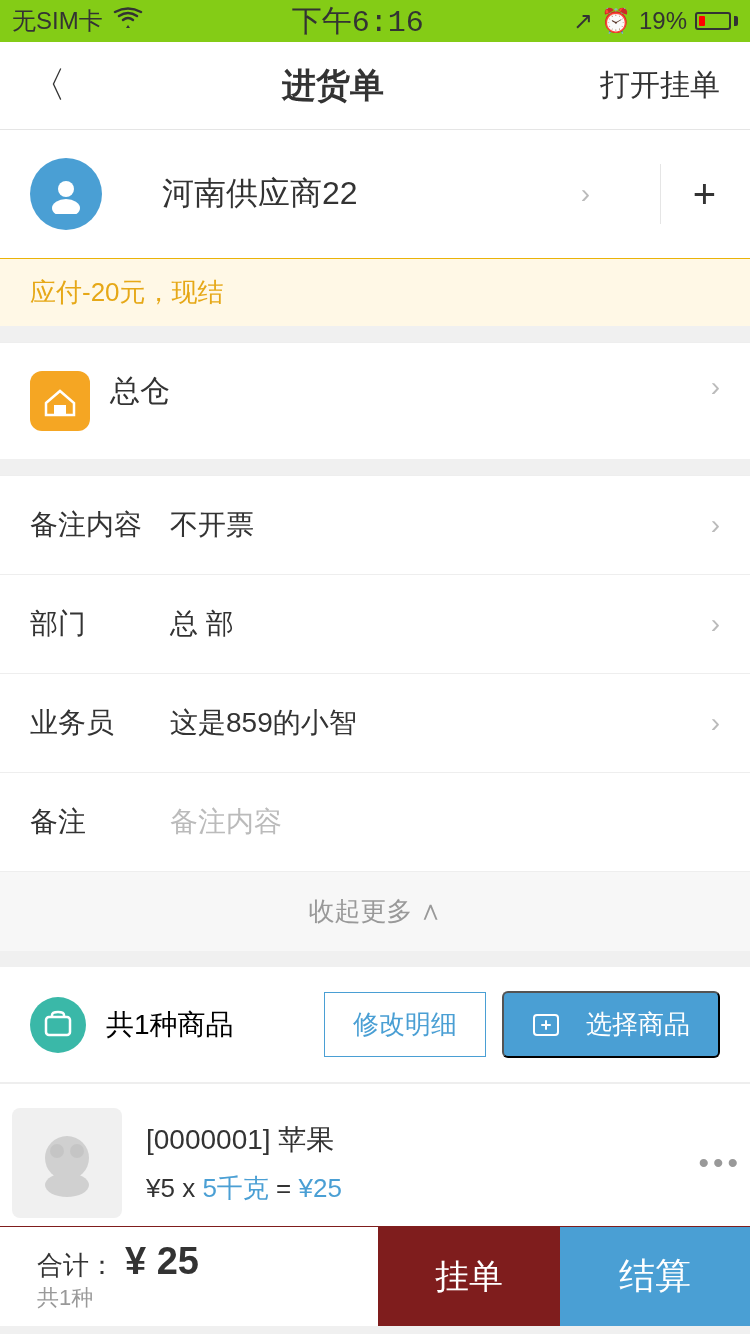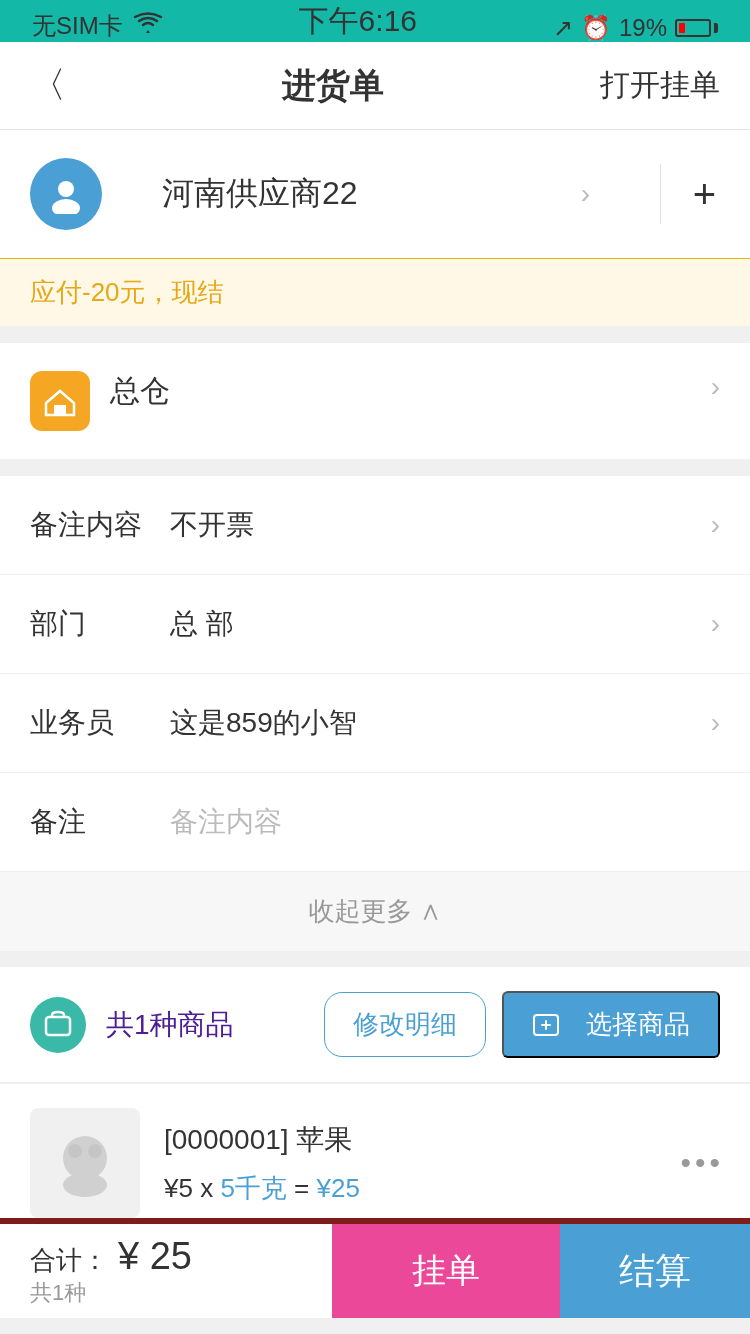--- a/index.html
+++ b/index.html
@@ -9,30 +9,30 @@
       min-height: 1334px;
       font-family: -apple-system, "PingFang SC", "Helvetica Neue", sans-serif;
       background: #f0f0f0;
       font-size: 28px;
       color: #333;
     }
 
     
     .status-bar {
       height: 42px;
-      background: #14b8a6;
-      display: flex;
-      align-items: flex-end;
+      background: #84cc16;
+      display: flex;
+      align-items: center;
       justify-content: space-between;
-      padding: 0 32px;
+      padding: 0 12px;
       font-size: 24px;
       color: #333;
     }
     .status-bar-left { display: flex; align-items: center; gap: 10px; }
-    .status-bar-center { font-size: 30px; font-weight: 500; }
+    .status-bar-center { font-size: 30px; font-weight: 500; font-family: Liberation Mono, monospace; }
     .status-bar-right { display: flex; align-items: center; gap: 8px; font-size: 24px; }
     .battery-icon {
       display: inline-flex; align-items: center; gap: 2px;
     }
     .battery-body {
       width: 36px; height: 18px; border: 2px solid #333; border-radius: 3px;
       position: relative; display: flex; align-items: center; padding: 2px;
     }
     .battery-fill {
       width: 20%; height: 100%; background: #f00; border-radius: 1px;
@@ -144,37 +144,37 @@
       align-items: center;
       padding: 24px 30px;
       background: #fff;
       border-bottom: 1px solid #eee;
     }
     .product-icon {
       width: 56px; height: 56px; border-radius: 50%; background: #3ab8a8;
       display: flex; align-items: center; justify-content: center;
       color: #fff; font-size: 24px; margin-right: 20px;
     }
-    .product-count { flex: 1; font-size: 28px; color: #4c1d95; }
+    .product-count { flex: 1; font-size: 28px; color: #000000; }
     .btn-modify {
       border: 1px solid #4a9fd4; color: #4a9fd4; background: #fff;
-      padding: 14px 28px; border-radius: 18px; font-size: 26px; cursor: pointer;
+      padding: 14px 28px; border-radius: 0; font-size: 26px; cursor: pointer;
       margin-right: 16px;
     }
     .btn-select {
       background: #4a9fd4; color: #fff;
       padding: 14px 28px; border-radius: 6px; font-size: 26px; cursor: pointer;
       display: flex; align-items: center; gap: 26px;
     }
 
     
     .product-item {
       display: flex;
       align-items: center;
-      padding: 24px 30px;
+      padding: 24px 12px;
       background: #fff;
       border-top: 1px solid #eee;
     }
     .product-thumb {
       width: 110px; height: 110px; background: #f0f0f0; border-radius: 8px;
       display: flex; align-items: center; justify-content: center;
       margin-right: 24px; flex-shrink: 0;
     }
     .product-thumb-inner {
       width: 80px; height: 80px; opacity: 0.3;
@@ -186,38 +186,39 @@
     .product-price .qty { color: #4a9fd4; }
     .product-price .total { color: #4a9fd4; }
     .product-more {
       font-size: 30px; color: #999; cursor: pointer;
       display: flex; align-items: center; gap: 4px;
     }
 
     
     .footer {
       position: fixed;
-      bottom: 16px; left: 0; width: 750px;
+      bottom: 8px; left: 0; width: 750px;
       height: 100px;
       display: flex;
       background: #fff;
-      border-top: 6px solid #7f1d1d;
+      border-top: 1px solid #7f1d1d;
+      padding-left: 7px;
     }
     .footer-total {
       flex: 1; display: flex; flex-direction: column;
       justify-content: center; padding: 0 30px;
     }
     .footer-total-row {
       display: flex; align-items: baseline; gap: 10px;
     }
     .footer-total-label { font-size: 26px; color: #333; }
-    .footer-total-amount { font-size: 38px; color: #333; font-weight: 400; }
+    .footer-total-amount { font-size: 38px; color: #333; font-weight: 700; }
     .footer-total-count { font-size: 22px; color: #999; }
     .btn-hang {
-      width: 228px; background: #ec4899; color: #fff;
+      width: 182px; background: #7f1d1d; color: #fff;
       font-size: 34px; display: flex; align-items: center;
       justify-content: center; cursor: pointer;
     }
     .btn-settle {
       width: 190px; background: #4a9fd4; color: #fff;
       font-size: 36px; display: flex; align-items: center;
       justify-content: center; cursor: pointer;
     }
 
     

